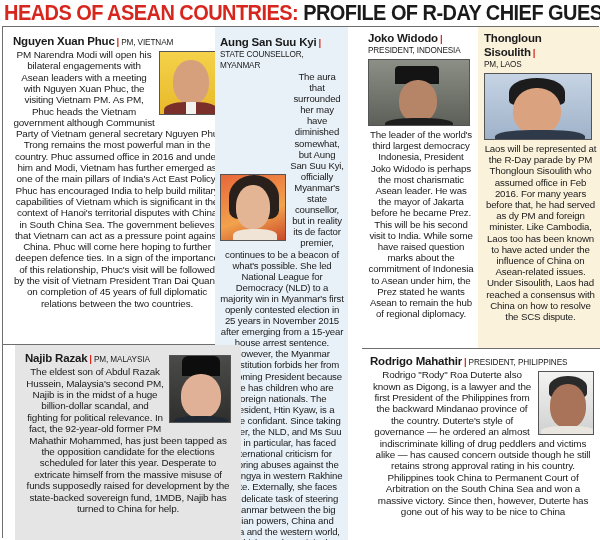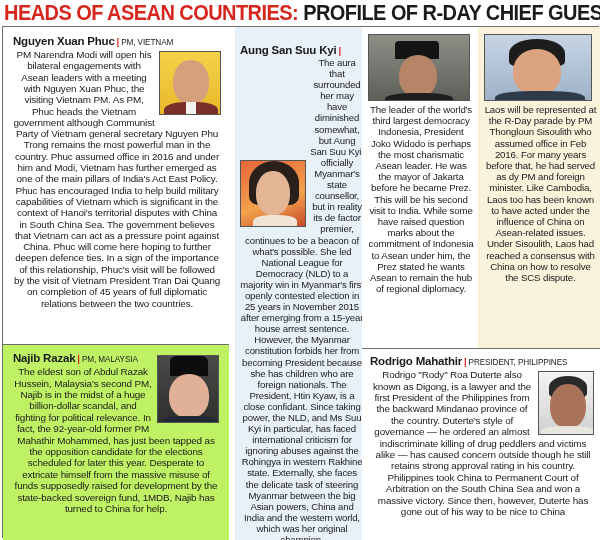--- a/index.html
+++ b/index.html
@@ -21,24 +21,24 @@
   }
   .panel { position: absolute; overflow: hidden; font-size: 9.6px; line-height: 11.1px; letter-spacing: -0.15px; }
   .panel p { text-align: center; }
   .name { font-weight: 700; font-size: 11.5px; line-height: 14px; letter-spacing: -0.2px; }
   .sep { color: #d7261e; font-weight: 700; margin: 0 2px; }
   .role { font-size: 8.2px; font-weight: 400; text-transform: uppercase; letter-spacing: -0.1px; }
   .role-line { display: block; font-size: 8.2px; line-height: 11px; text-transform: uppercase; }
 
   
   #p-vietnam { left: 0; top: 0; width: 226px; height: 318px; background: #fff; padding: 7px 8px 0 10px; border-bottom: 1px solid #6e6e6e; }
-  #p-myanmar { left: 232px; top: 0; width: 133px; height: 514px; background: #e9f1f8; padding: 16px 4px 0 5px; }
+  #p-myanmar { left: 212px; top: 0; width: 133px; height: 514px; background: #e9f1f8; padding: 8px 4px 0 5px; }
   #p-indonesia { left: 359px; top: 0; width: 116px; height: 322px; background: #fff; padding: 4px 4px 0 6px; border-bottom: 1px solid #6e6e6e; }
   #p-laos { left: 475px; top: 0; width: 122px; height: 322px; background: #fbf2dc; padding: 4px 3px 0 6px; border-bottom: 1px solid #6e6e6e; }
-  #p-malaysia { left: 0; top: 318px; width: 226px; height: 196px; background: #bef264; padding: 6px 10px 0 10px; }
+  #p-malaysia { left: 12px; top: 318px; width: 226px; height: 196px; background: #e5e5e5; padding: 6px 10px 0 10px; }
   #p-philippines { left: 359px; top: 322px; width: 238px; height: 192px; background: #fff; padding: 5px 4px 0 8px; }
 
   .photo { position: relative; overflow: hidden; border: 1px solid #555; }
   .float-right { float: right; margin: 2px 0 2px 4px; }
   .float-left { float: left; margin: 3px 4px 2px 0; }
 
   
   .bg-yellow { background: linear-gradient(180deg,#f4d24a 0%,#e9b92a 100%); }
   .bg-grey { background: linear-gradient(180deg,#8c8f86 0%,#5d6058 100%); }
   .bg-blue { background: linear-gradient(180deg,#c6d4e4 0%,#9fb2c8 100%); }
@@ -67,42 +67,51 @@
       <div class="face" style="left:13px;top:8px;width:36px;height:44px;background:#d7a07c;"></div>
       <div class="body" style="left:4px;top:50px;width:54px;height:20px;background:#7b2f2a;"></div>
       <div style="position:absolute;left:26px;top:50px;width:10px;height:14px;background:#f4f2ee;"></div>
     </div>
     <p style="font-size:9.9px;line-height:11.3px;">PM Narendra Modi will open his bilateral engagements with Asean leaders with a meeting with Nguyen Xuan Phuc, the visiting Vietnam PM. As PM, Phuc heads the Vietnam government although Communist Party of Vietnam general secretary Nguyen Phu Trong remains the most powerful man in the country. Phuc assumed office in 2016 and under him and Modi, Vietnam has further emerged as one of the main pillars of India's Act East Policy. Phuc has encouraged India to help build military capabilities of Vietnam which is significant in the context of Hanoi's territorial disputes with China in South China Sea. The government believes that Vietnam can act as a pressure point against China. Phuc will come here hoping to further deepen defence ties. In a sign of the importance of this relationship, Phuc's visit will be followed by the visit of Vietnam President Tran Dai Quang on completion of 45 years of full diplomatic relations between the two countries.</p>
   </section>
 
   <section class="panel" id="p-myanmar">
     <div>
       <span class="name">Aung San Suu Kyi</span><span class="sep">|</span>
+      <span class="role-line">STATE COUNSELLOR, MYANMAR</span>
     </div>
     <div style="height:113px;" aria-hidden="true" class="float-spacer"></div>
     <p style="margin-top:-113px;">
       <span class="photo float-left bg-orange" style="display:block;width:66px;height:67px;margin-top:103px;">
         <span class="hair" style="display:block;left:8px;top:0;width:50px;height:44px;background:#2a201b;"></span>
         <span class="face" style="display:block;left:15px;top:10px;width:34px;height:44px;background:#e3b595;"></span>
         <span class="body" style="display:block;left:12px;top:54px;width:44px;height:16px;background:#f0e4d6;"></span>
       </span>
       <span>The aura that surrounded her may have diminished somewhat, but Aung San Suu Kyi, officially Myanmar's state counsellor, but in reality its de factor premier, continues to be a beacon of what's possible. She led National League for Democracy (NLD) to a majority win in Myanmar's first openly contested election in 25 years in November 2015 after emerging from a 15-year house arrest sentence. However, the Myanmar constitution forbids her from becoming President because she has children who are foreign nationals. The President, Htin Kyaw, is a close confidant. Since taking power, the NLD, and Ms Suu Kyi in particular, has faced international criticism for ignoring abuses against the Rohingya in western Rakhine state. Externally, she faces the delicate task of steering Myanmar between the big Asian powers, China and India and the western world, which was her original champion.</span>
     </p>
   </section>
 
   <section class="panel" id="p-indonesia">
+    <div>
+      <span class="name">Joko Widodo</span><span class="sep">|</span>
+      <span class="role-line">PRESIDENT, INDONESIA</span>
+    </div>
     <div class="photo bg-grey" style="width:102px;height:67px;margin:3px 0 3px 0;">
       <div style="position:absolute;left:26px;top:6px;width:44px;height:18px;background:#141414;border-radius:4px 4px 0 0;"></div>
       <div class="face" style="left:30px;top:20px;width:38px;height:42px;background:#b68467;"></div>
       <div class="body" style="left:16px;top:58px;width:68px;height:14px;background:#1e1e1e;"></div>
     </div>
     <p style="font-size:9.7px;line-height:11.2px;">The leader of the world's third largest democracy Indonesia, President Joko Widodo is perhaps the most charismatic Asean leader. He was the mayor of Jakarta before he became Prez. This will be his second visit to India. While some have raised question marks about the commitment of Indonesia to Asean under him, the Prez stated he wants Asean to remain the hub of regional diplomacy.</p>
   </section>
 
   <section class="panel" id="p-laos">
+    <div>
+      <span class="name">Thongloun Sisoulith</span><span class="sep">|</span>
+      <span class="role-line">PM, LAOS</span>
+    </div>
     <div class="photo bg-blue" style="width:108px;height:67px;margin:3px 0 3px 0;">
       <div class="hair" style="left:24px;top:4px;width:56px;height:28px;background:#1c1c1c;"></div>
       <div class="face" style="left:28px;top:14px;width:48px;height:46px;background:#dba27f;"></div>
       <div class="body" style="left:10px;top:56px;width:90px;height:16px;background:#2e3a4a;"></div>
     </div>
     <p style="font-size:9.7px;line-height:11.2px;">Laos will be represented at the R-Day parade by PM Thongloun Sisoulith who assumed office in Feb 2016. For many years before that, he had served as dy PM and foreign minister. Like Cambodia, Laos too has been known to have acted under the influence of China on Asean-related issues. Under Sisoulith, Laos had reached a consensus with China on how to resolve the SCS dispute.</p>
   </section>
 
   <section class="panel" id="p-malaysia">
     <div class="photo float-right bg-dark" style="width:62px;height:68px;margin-top:4px;">

